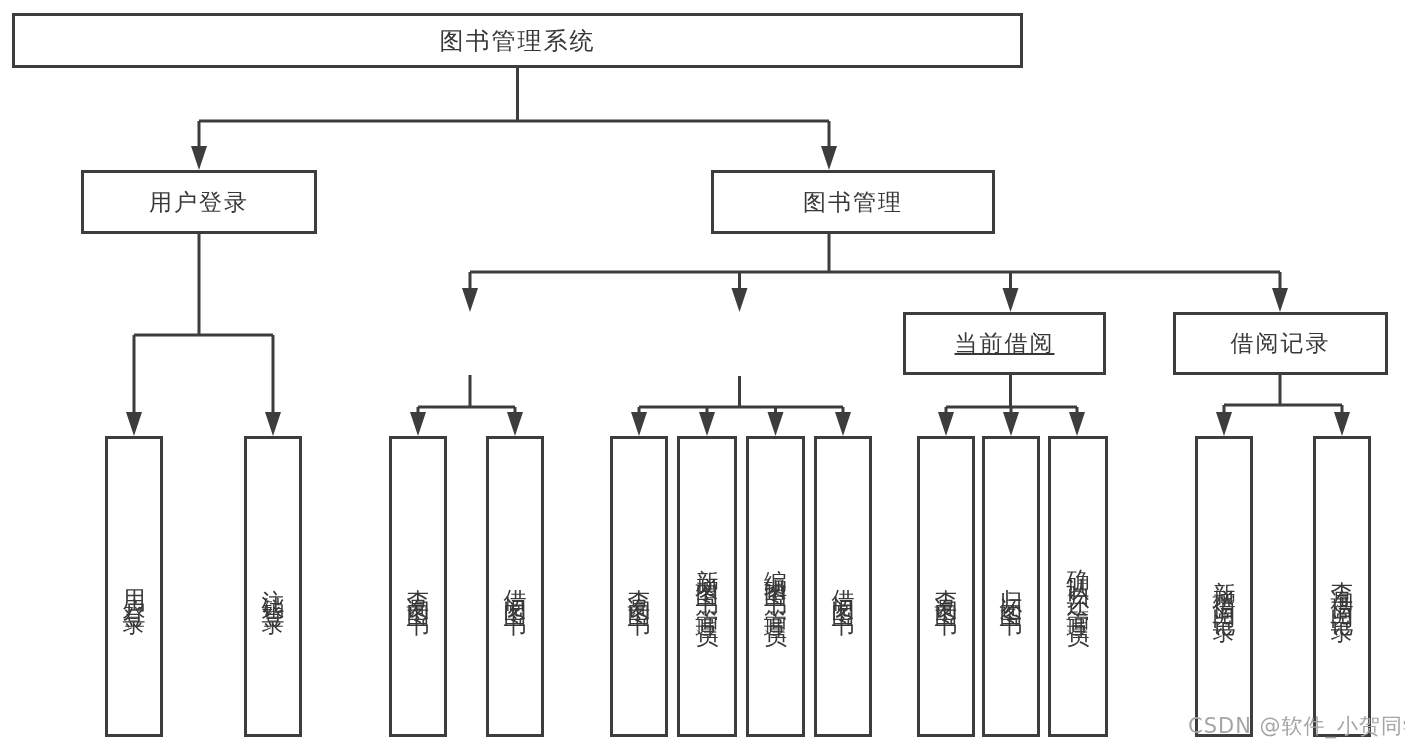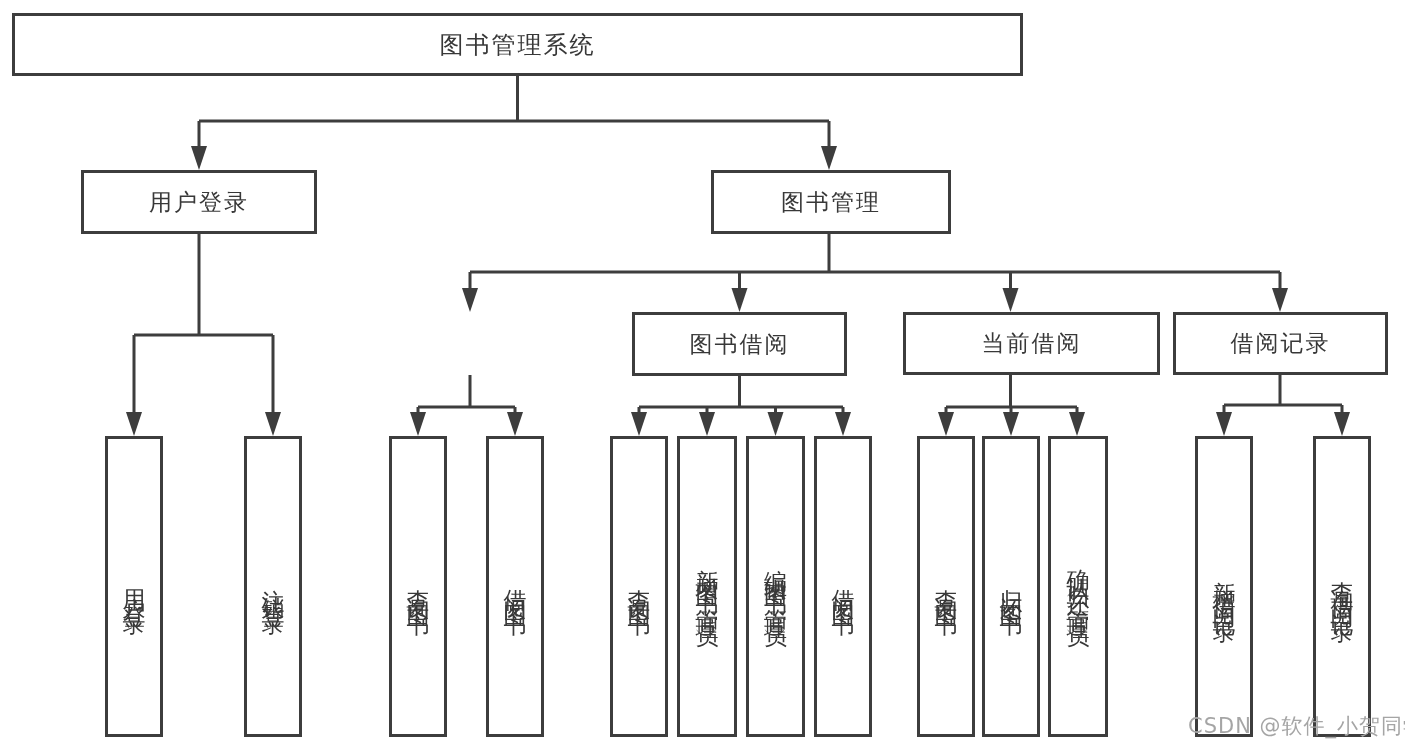--- a/index.html
+++ b/index.html
@@ -78,35 +78,32 @@
       <polygon points="775.5,436 767.5,412 783.5,412"></polygon>
       <polygon points="843,436 835,412 851,412"></polygon>
       <polygon points="946,436 938,412 954,412"></polygon>
       <polygon points="1011,436 1003,412 1019,412"></polygon>
       <polygon points="1077,436 1069,412 1085,412"></polygon>
       <polygon points="1224,436 1216,412 1232,412"></polygon>
       <polygon points="1342,436 1334,412 1350,412"></polygon>
     </g>
   </svg>
 
-  <div class="node h root" style="left:12px;top:13px;width:1011px;height:63px;">
+  <div class="node h root" style="left:12px;top:13px;width:1011px;height:55px;">
     <span>图书管理系统</span>
   </div>
 
   <div class="node h" style="left:81px;top:170px;width:236px;height:64px;">
     <span>用户登录</span>
   </div>
-  <div class="node h" style="left:711px;top:170px;width:240px;height:64px;">
+  <div class="node h" style="left:711px;top:170px;width:284px;height:64px;">
     <span>图书管理</span>
   </div>
 
-  <div class="node h" style="left:632px;top:312px;width:215px;height:64px;">
-    <span>图书借阅</span>
-  </div>
-  <div class="node h" style="left:903px;top:312px;width:257px;height:63px;">
+  <div class="node h" style="left:903px;top:312px;width:203px;height:63px;text-decoration:underline;">
     <span>当前借阅</span>
   </div>
   <div class="node h" style="left:1173px;top:312px;width:215px;height:63px;">
     <span>借阅记录</span>
   </div>
 
   <div class="node v" style="left:105px;top:436px;width:58px;height:301px;">
     <span>用户登录</span>
   </div>
   <div class="node v" style="left:244px;top:436px;width:58px;height:301px;">

